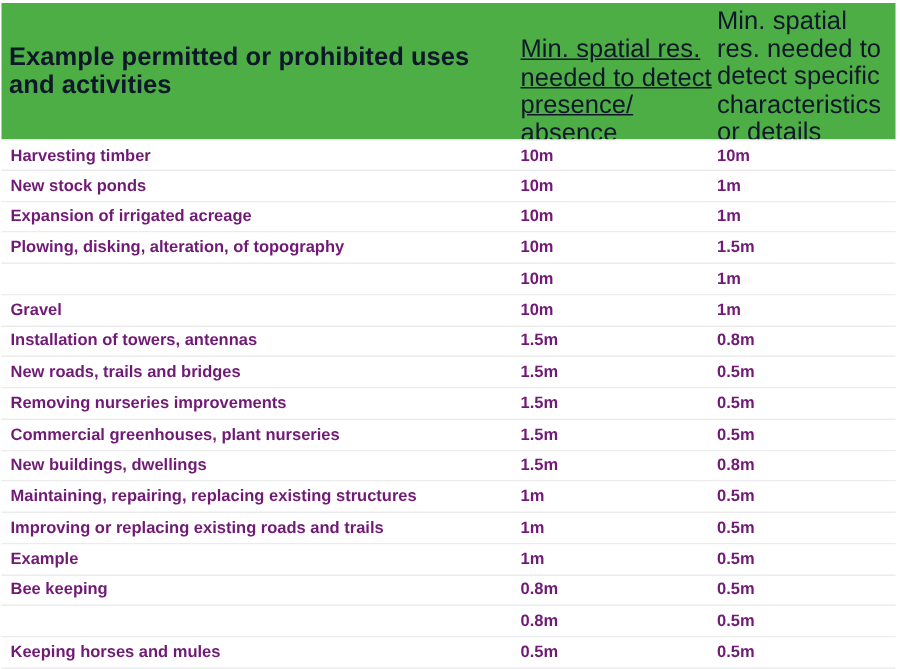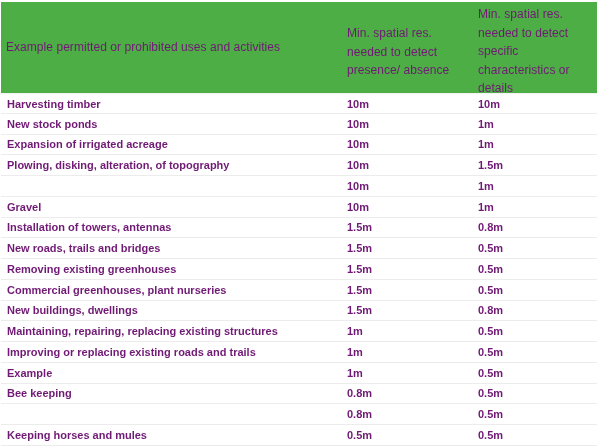--- a/index.html
+++ b/index.html
@@ -28,37 +28,39 @@
   
   .thead {
     position: relative;
     width: 596px;
     height: 91px;
     background: #4dae45;
     box-sizing: border-box;
   }
   .th {
     position: absolute;
-    color: #701a75;
-    font-size: 12px;
+    color: #0f172a;
+    font-size: 17px;
     line-height: 18.6px;
     letter-spacing: 0.05px;
   }
   .th-uses {
     left: 5px;
     top: 0;
     width: 336px;
     height: 91px;
     display: flex;
     align-items: center;
+    font-weight: bold;
   }
   .th-presence {
     left: 346px;
     top: 22px;
     width: 128px;
+    text-decoration: underline;
   }
   .th-details {
     left: 477px;
     top: 3px;
     width: 116px;
   }
 
   
   .tbody {
     position: relative;
@@ -145,21 +147,21 @@
         <div class="cell c-use">Installation of towers, antennas</div>
         <div class="cell c-presence">1.5m</div>
         <div class="cell c-details">0.8m</div>
       </div>
       <div class="row">
         <div class="cell c-use">New roads, trails and bridges</div>
         <div class="cell c-presence">1.5m</div>
         <div class="cell c-details">0.5m</div>
       </div>
       <div class="row">
-        <div class="cell c-use">Removing existing greenhouses</div>
+        <div class="cell c-use">Removing nurseries improvements</div>
         <div class="cell c-presence">1.5m</div>
         <div class="cell c-details">0.5m</div>
       </div>
       <div class="row">
         <div class="cell c-use">Commercial greenhouses, plant nurseries</div>
         <div class="cell c-presence">1.5m</div>
         <div class="cell c-details">0.5m</div>
       </div>
       <div class="row">
         <div class="cell c-use">New buildings, dwellings</div>

